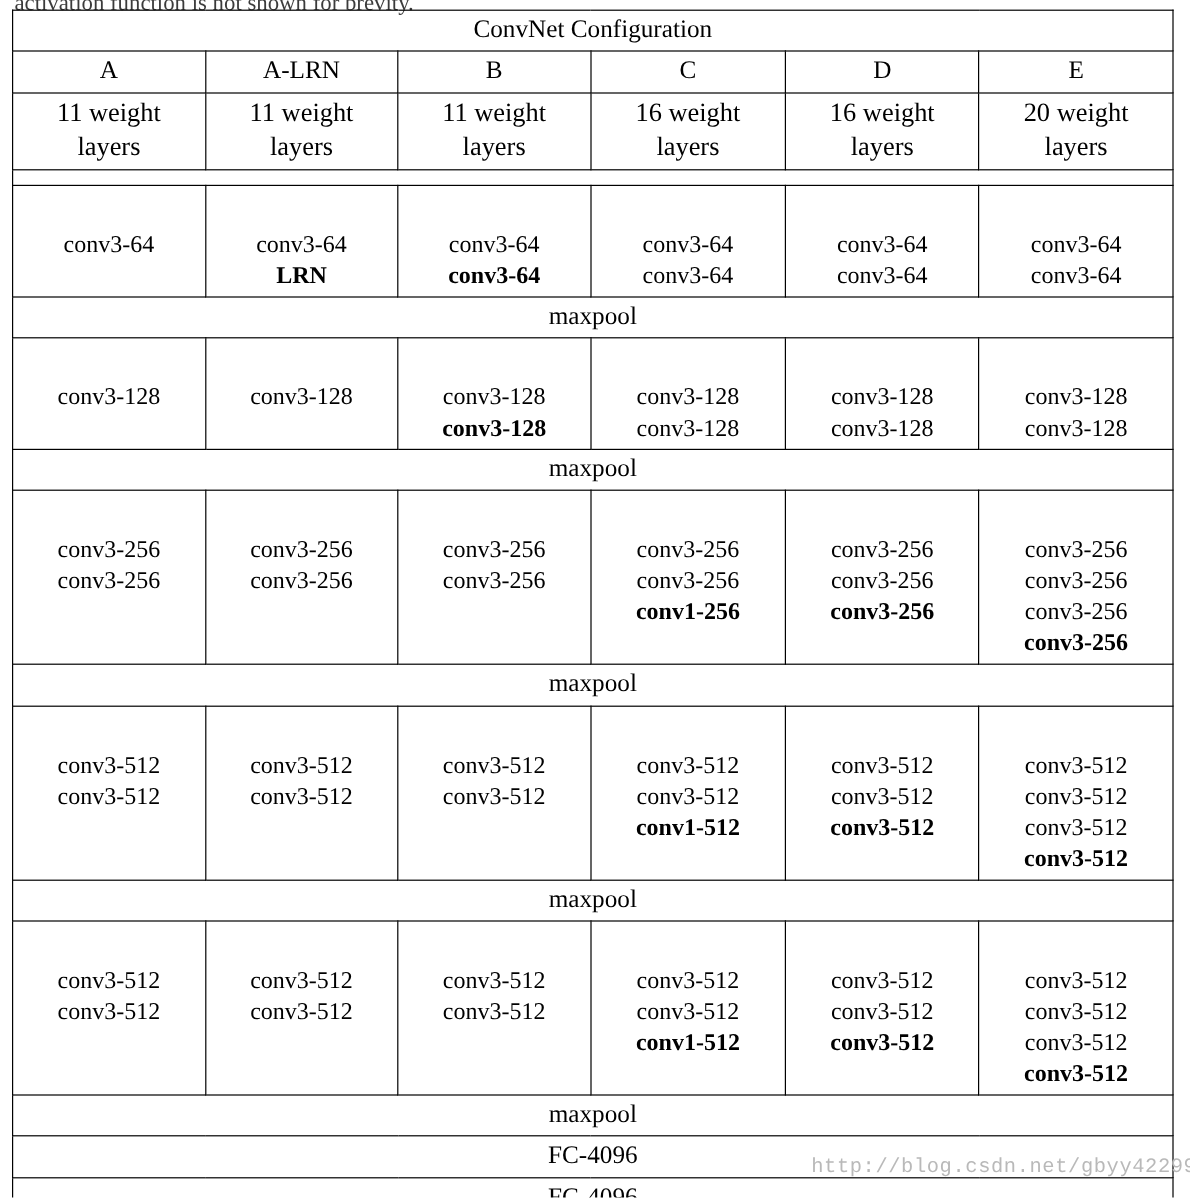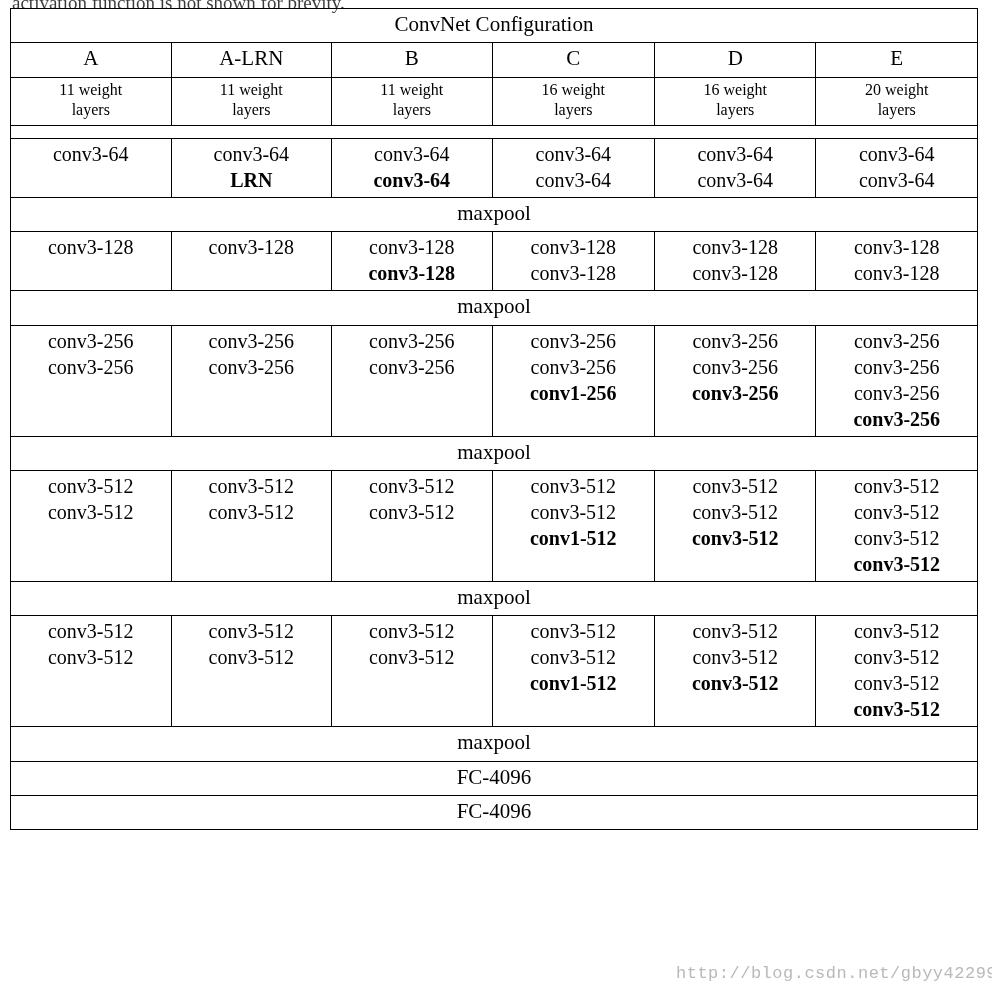--- a/index.html
+++ b/index.html
@@ -54,34 +54,35 @@
     padding-bottom: 5px;
   }
 
   .colname {
     font-size: 21px;
     padding-top: 3px;
     padding-bottom: 5px;
   }
 
   .weights {
-    font-size: 16px;
+    font-size: 22px;
     padding-top: 4px;
     padding-bottom: 6px;
   }
   .weights .l2 { display: block; }
 
   .spanrow {
     font-size: 21px;
     padding-top: 4px;
     padding-bottom: 6px;
   }
 
   .stack {
     display: block;
+    margin-top: 34px;
   }
   .stack span {
     display: block;
   }
   .bold {
     font-weight: bold;
   }
 
   .block-cell {
     padding-top: 4px;

